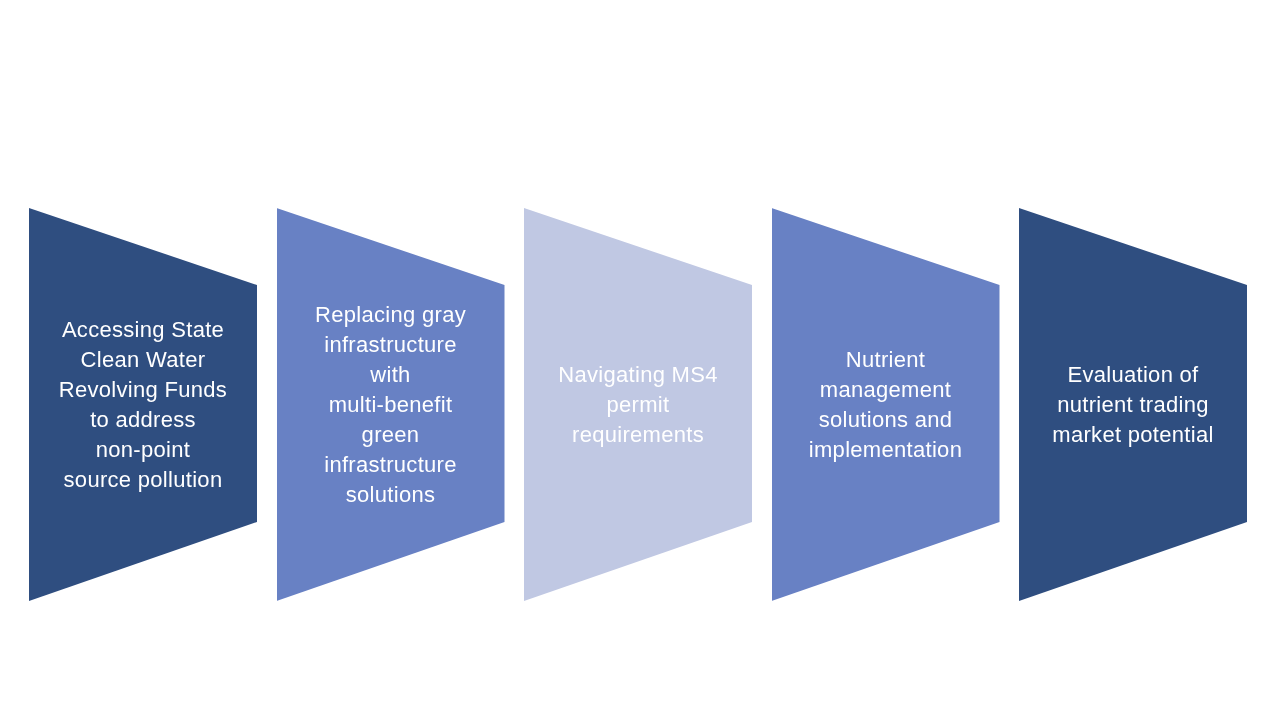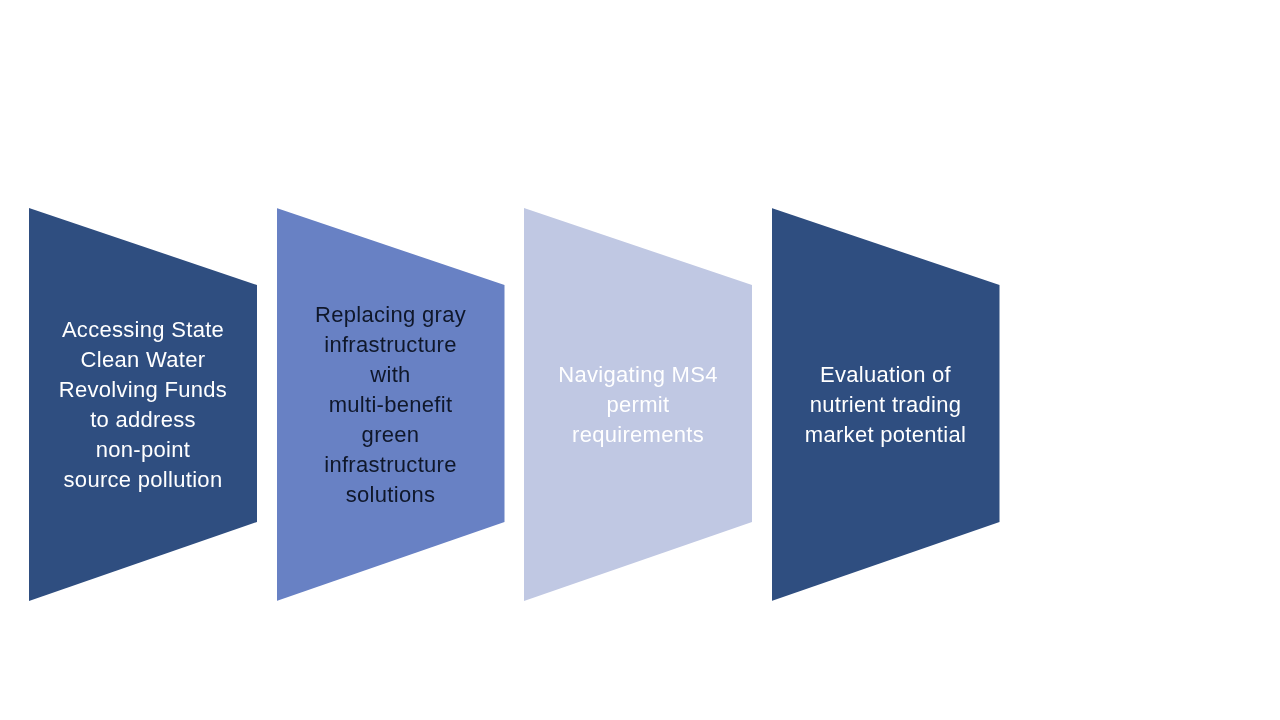--- a/index.html
+++ b/index.html
@@ -49,36 +49,42 @@
 
   <div class="step" style="background-color: rgb(47, 78, 128); color: rgb(255, 255, 255);">
     <div class="step-label">Accessing State
 Clean Water
 Revolving Funds
 to address
 non-point
 source pollution</div>
   </div>
 
-  <div class="step" style="background-color: rgb(104, 129, 196); color: #0f172a;">
+  <div class="step" style="background-color: rgb(104, 129, 196); color: #ffffff;">
     <div class="step-label">Replacing gray
 infrastructure
 with
 multi-benefit
 green
 infrastructure
 solutions</div>
   </div>
 
   <div class="step" style="background-color: rgb(192, 200, 227); color: rgb(255, 255, 255);">
     <div class="step-label">Navigating MS4
 permit
 requirements</div>
   </div>
 
+  <div class="step" style="background-color: rgb(104, 129, 196); color: rgb(255, 255, 255);">
+    <div class="step-label">Nutrient
+management
+solutions and
+implementation</div>
+  </div>
 
   <div class="step" style="background-color: rgb(47, 78, 128); color: rgb(255, 255, 255);">
     <div class="step-label">Evaluation of
 nutrient trading
 market potential</div>
   </div>
 
 </div>
 
 </body></html>

